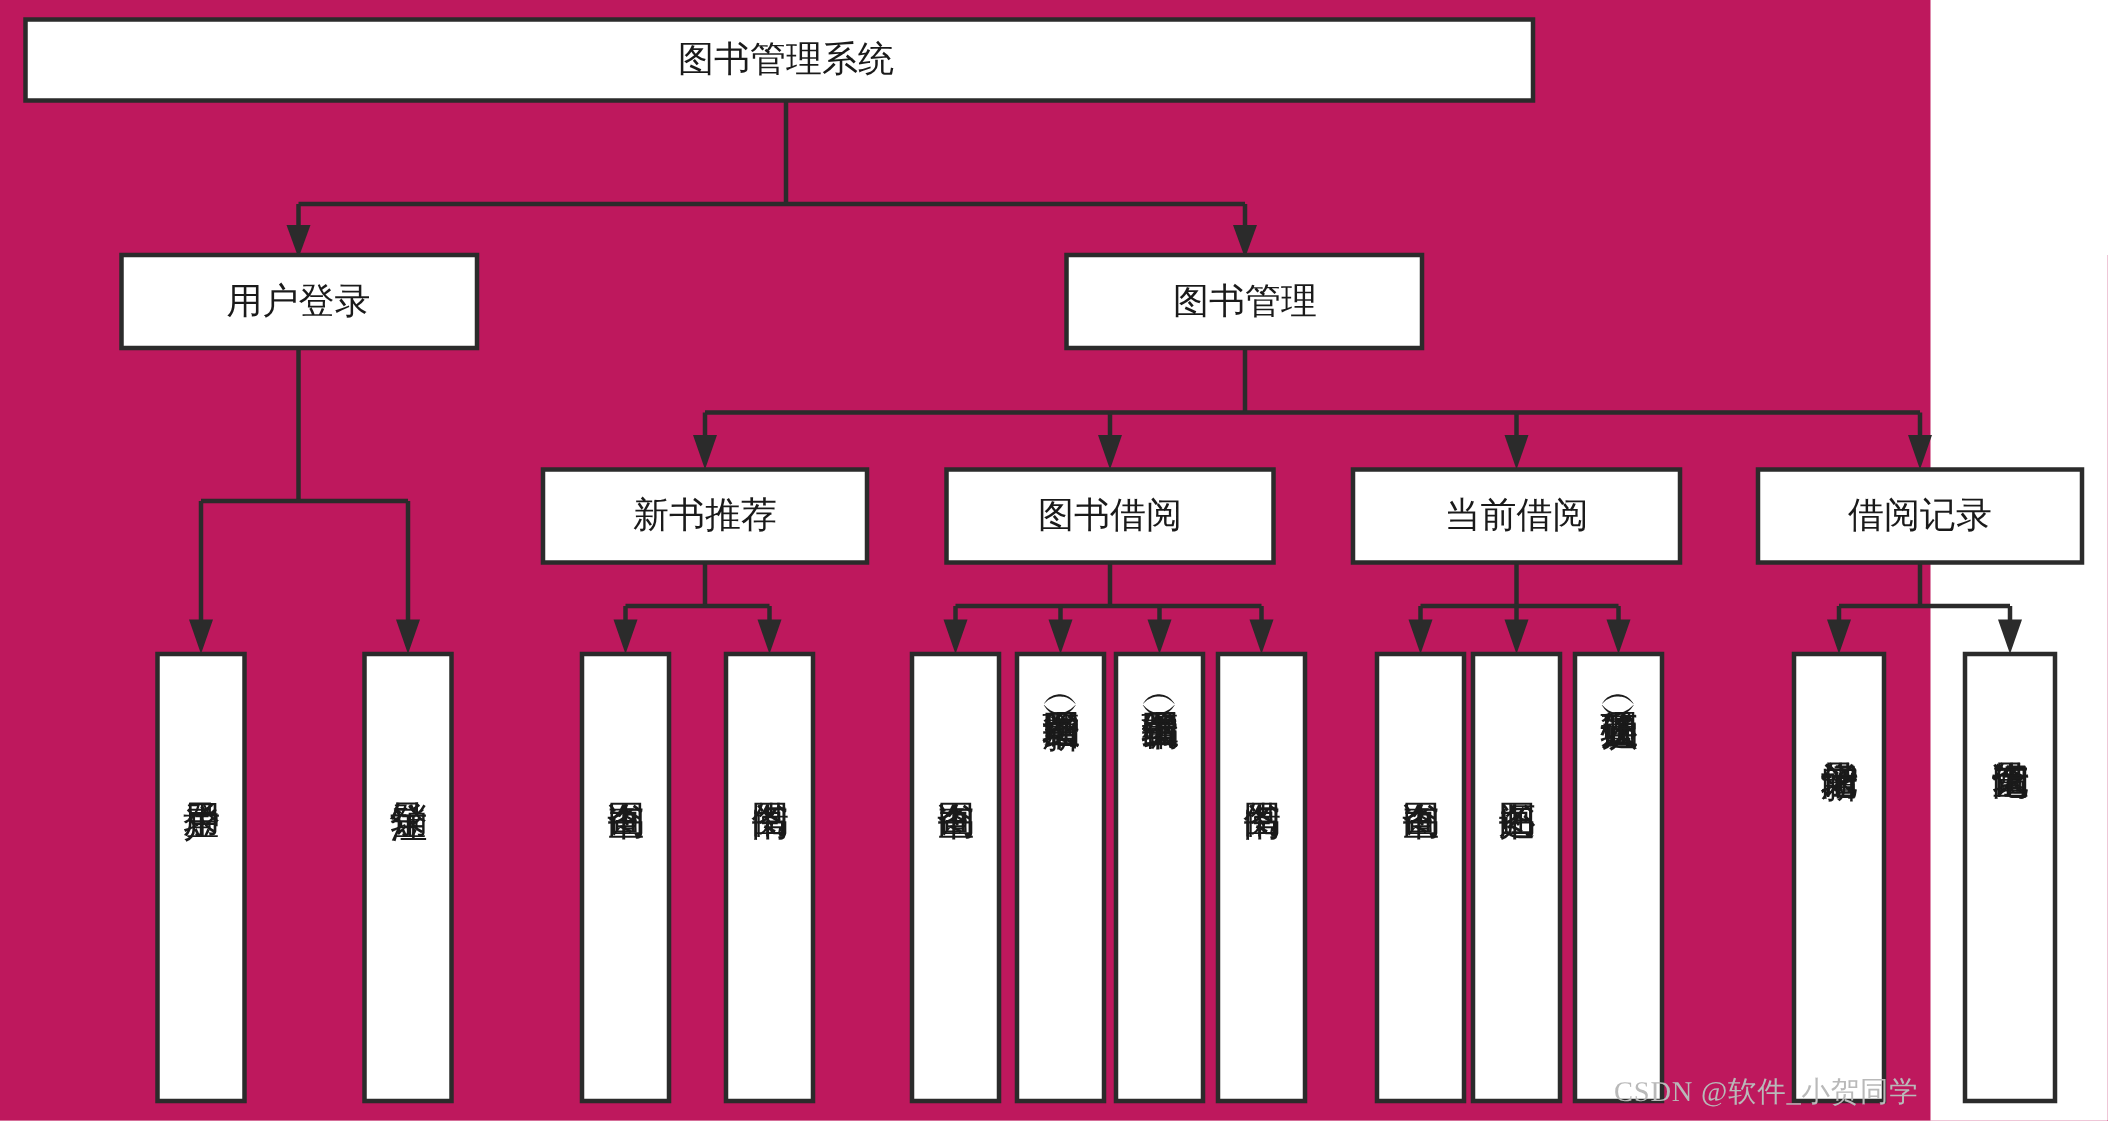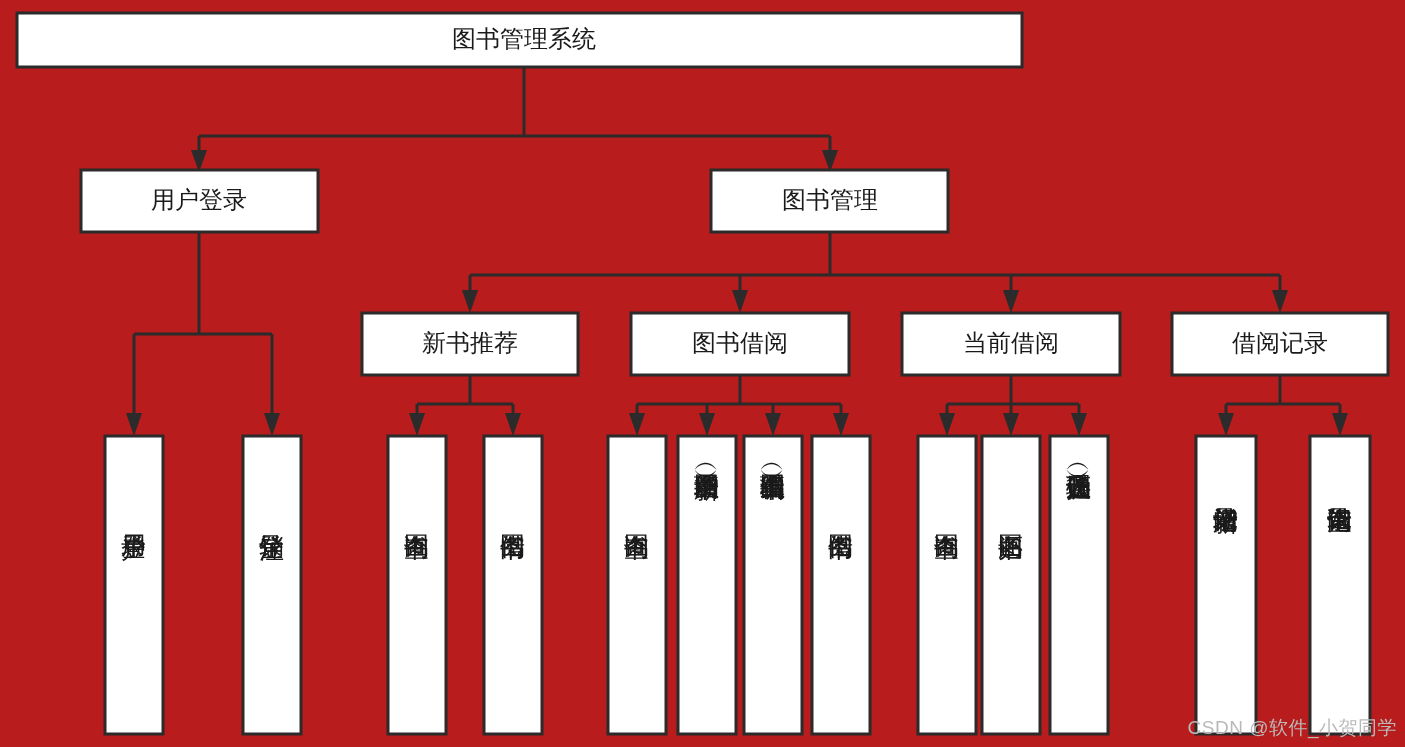--- a/index.html
+++ b/index.html
@@ -8,23 +8,23 @@
     background: #ffffff;
   }
   body {
     width: 1405px;
     height: 747px;
     overflow: hidden;
     font-family: "Liberation Sans", "DejaVu Sans", sans-serif;
   }
   #diagram-root {
     position: relative;
-    width: 1405px;
+    width: 1287px;
     height: 747px;
-    background: #b91c1c;
+    background: #be185d;
   }
   svg#flow {
     position: absolute;
     left: 0;
     top: 0;
     width: 1405px;
     height: 747px;
     display: block;
   }
   .node-rect {
@@ -52,21 +52,21 @@
   .node-label-vert {
     font-family: "Liberation Sans", "DejaVu Sans", sans-serif;
     fill: #1a1a1a;
     font-size: 25px;
     text-anchor: middle;
   }
   .watermark {
     position: absolute;
     right: 8px;
     bottom: 6px;
-    font-family: Liberation Sans, sans-serif;
+    font-family: Liberation Serif, serif;
     font-size: 19px;
     color: #b9b9b9;
     white-space: nowrap;
     letter-spacing: 0.5px;
     pointer-events: none;
   }
 </style>
 </head>
 <body>
 

